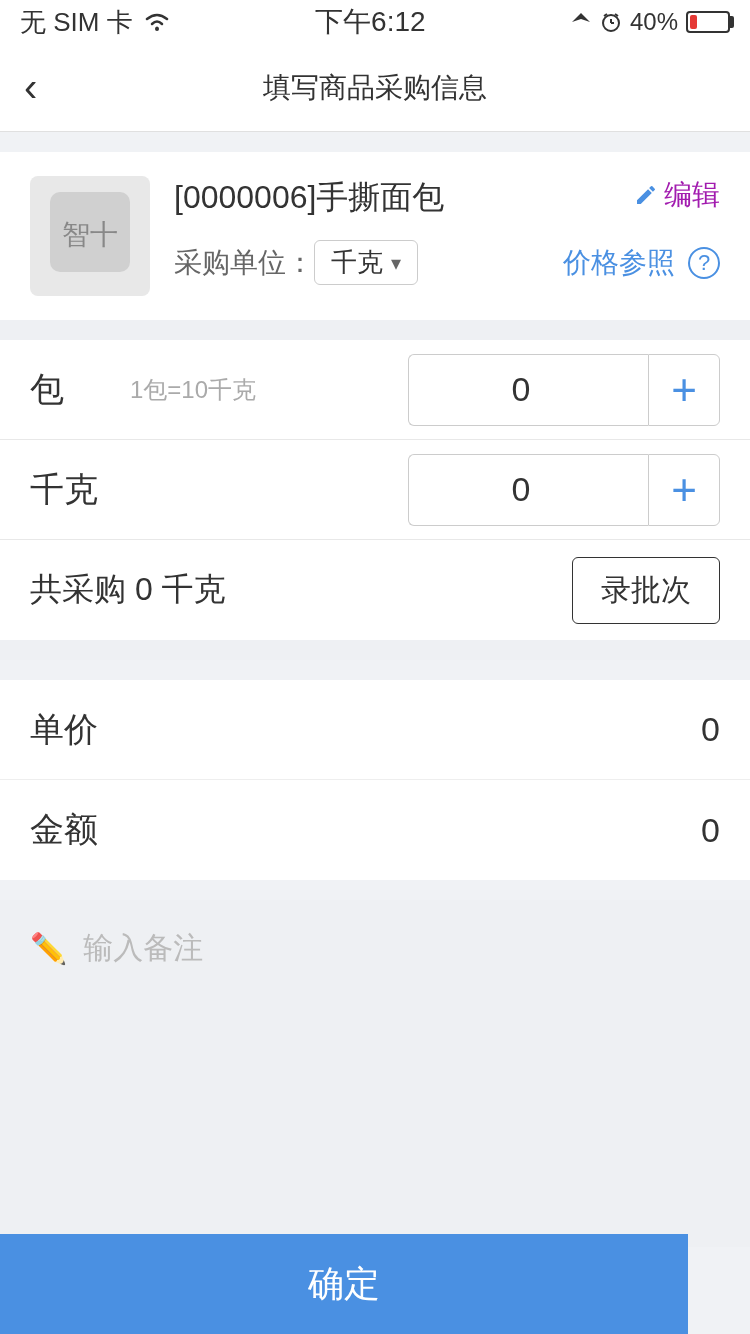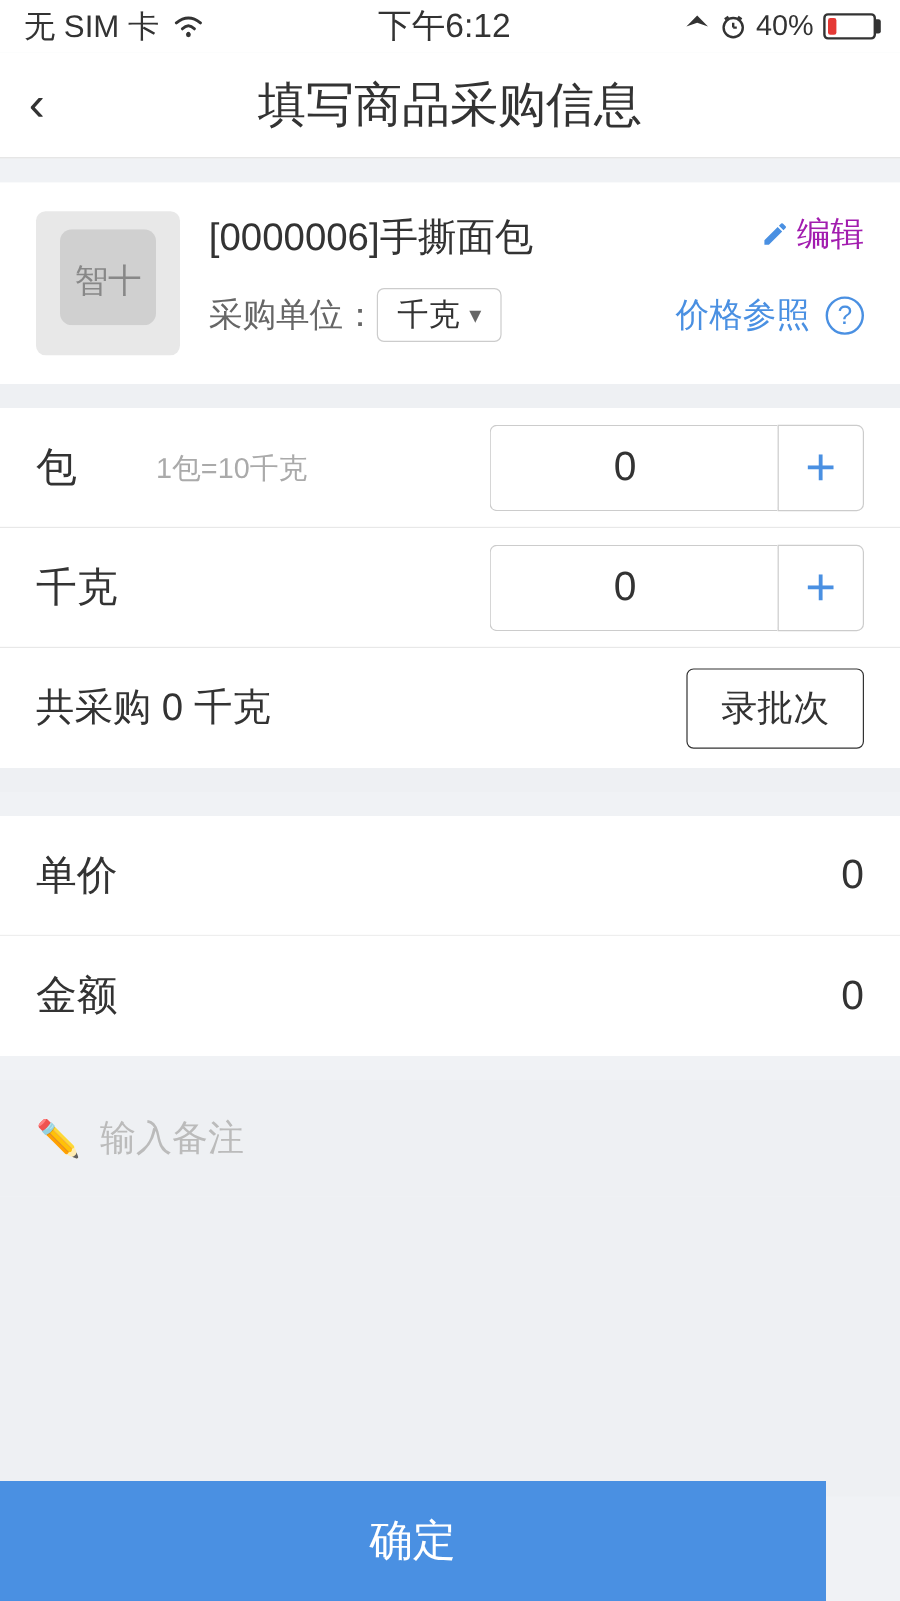--- a/index.html
+++ b/index.html
@@ -67,21 +67,21 @@
       border-bottom: 1px solid #e0e0e0;
     }
     .nav-back {
       position: absolute;
       left: 24px;
       font-size: 40px;
       color: #333;
       cursor: pointer;
     }
     .nav-title {
-      font-size: 40px;
+      font-size: 28px;
       font-weight: 500;
       color: #333;
     }
 
     
     .product-card {
       background: #fff;
       margin-top: 20px;
       padding: 24px 30px;
       display: flex;

